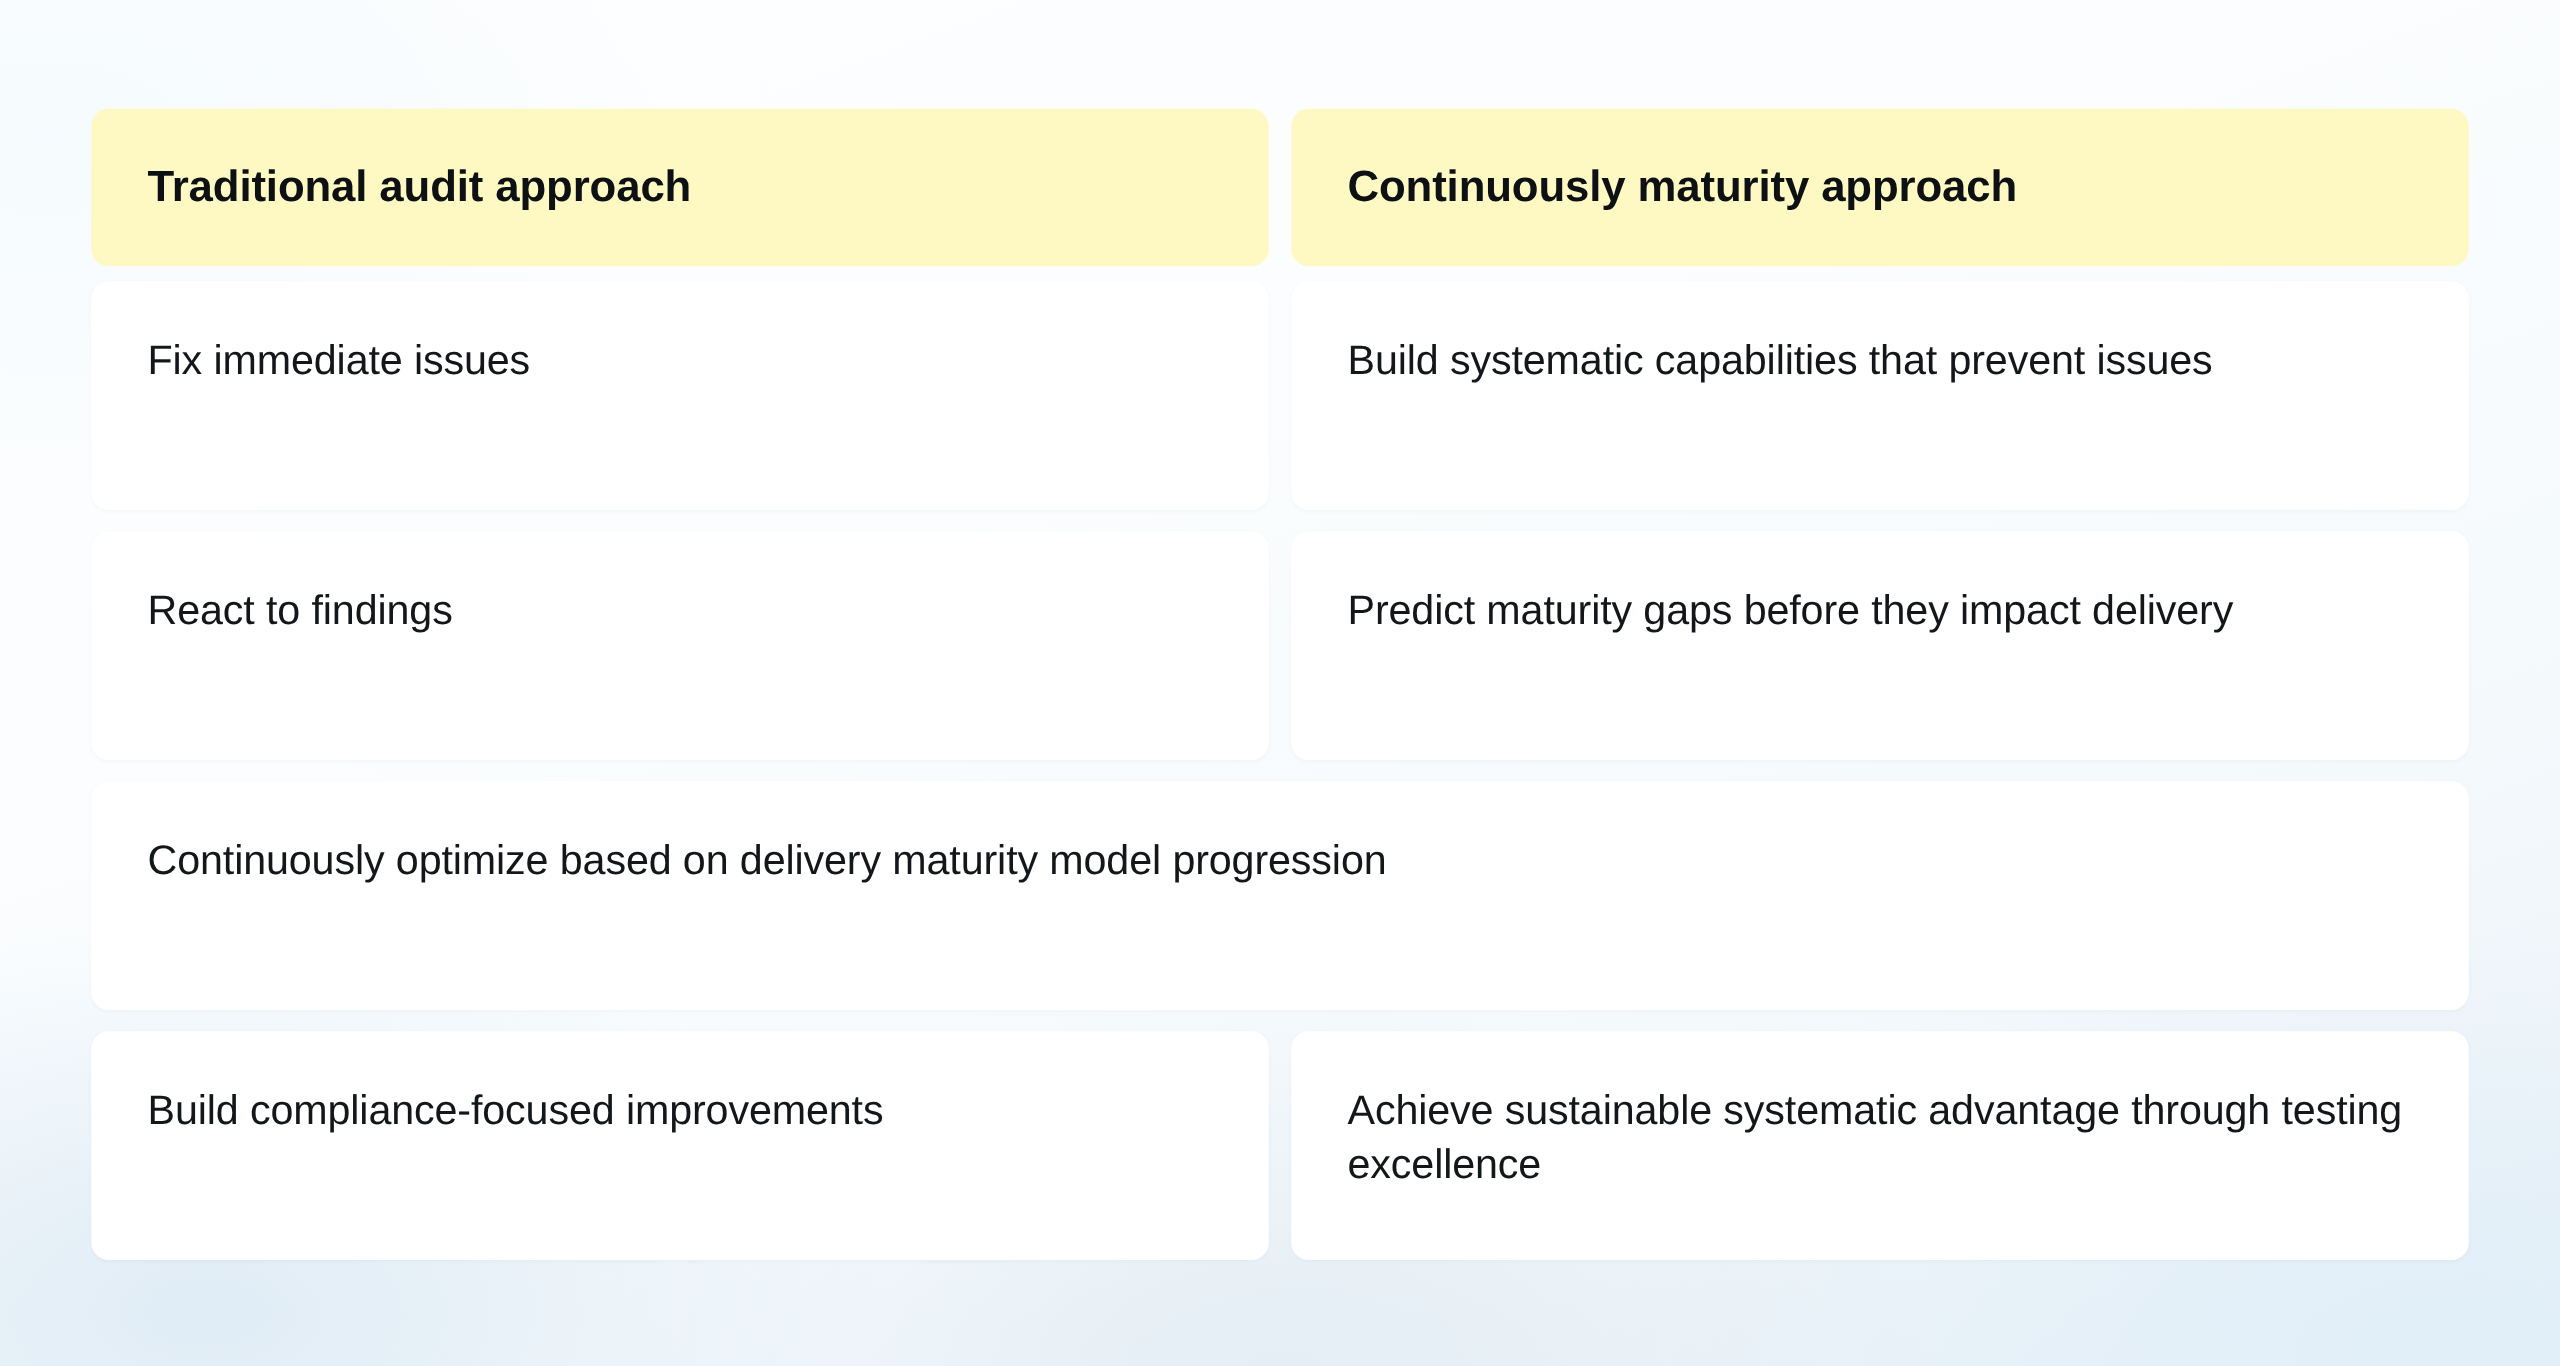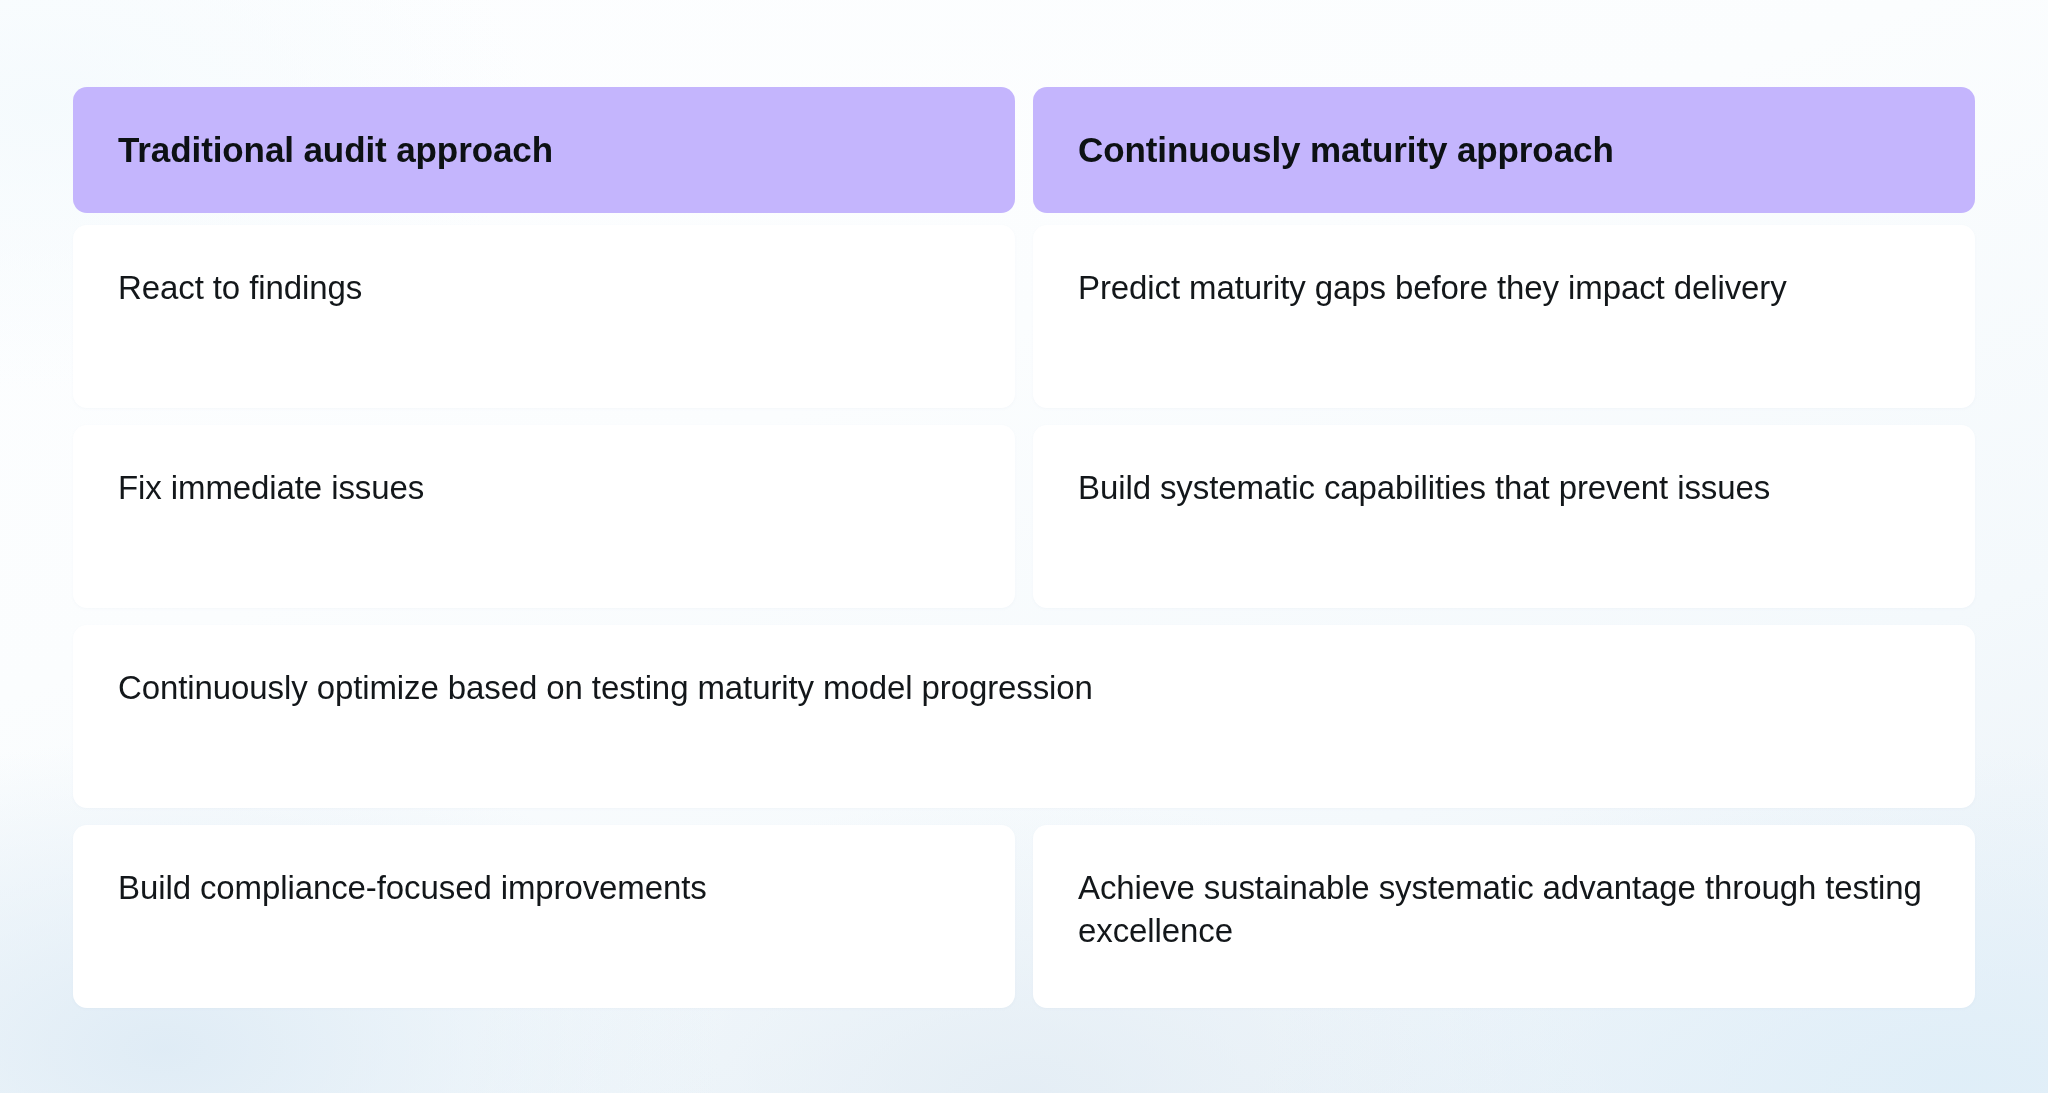--- a/index.html
+++ b/index.html
@@ -49,21 +49,21 @@
   .cell {
     flex:1 1 0;
     min-width:0;
     border-radius:14px;
     padding:0 45px;
     display:flex;
     align-items:center;
   }
 
   .header-cell {
-    background:#c4b5fd;
+    background:#fef9c3;
     height:126px;
   }
 
   .header-cell .cell-text {
     font-size:35px;
     font-weight:700;
     color:#0d1114;
     letter-spacing:-0.1px;
     line-height:1.25;
   }
@@ -95,39 +95,39 @@
     <div class="cell header-cell">
       <span class="cell-text">Traditional audit approach</span>
     </div>
     <div class="cell header-cell">
       <span class="cell-text">Continuously maturity approach</span>
     </div>
   </div>
 
   <div class="table-row body-row">
     <div class="cell body-cell">
+      <span class="cell-text">Fix immediate issues</span>
+    </div>
+    <div class="cell body-cell">
+      <span class="cell-text">Build systematic capabilities that prevent issues</span>
+    </div>
+  </div>
+
+  <div class="table-row body-row">
+    <div class="cell body-cell">
       <span class="cell-text">React to findings</span>
     </div>
     <div class="cell body-cell">
       <span class="cell-text">Predict maturity gaps before they impact delivery</span>
     </div>
   </div>
 
   <div class="table-row body-row">
     <div class="cell body-cell">
-      <span class="cell-text">Fix immediate issues</span>
-    </div>
-    <div class="cell body-cell">
-      <span class="cell-text">Build systematic capabilities that prevent issues</span>
-    </div>
-  </div>
-
-  <div class="table-row body-row">
-    <div class="cell body-cell">
-      <span class="cell-text">Continuously optimize based on testing maturity model progression</span>
+      <span class="cell-text">Continuously optimize based on delivery maturity model progression</span>
     </div>
   </div>
 
   <div class="table-row body-row last">
     <div class="cell body-cell">
       <span class="cell-text">Build compliance-focused improvements</span>
     </div>
     <div class="cell body-cell">
       <span class="cell-text">Achieve sustainable systematic advantage through testing excellence</span>
     </div>

